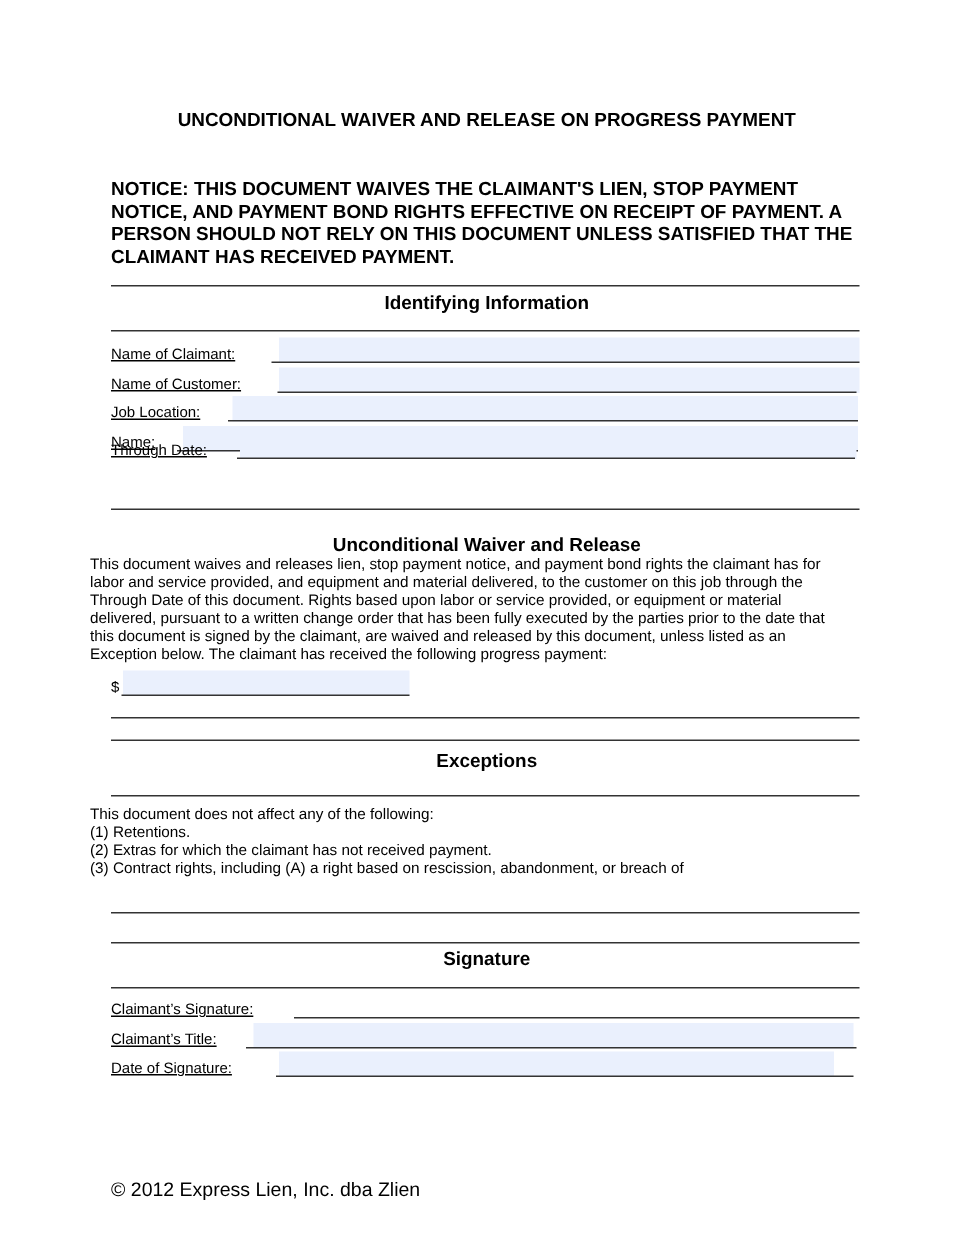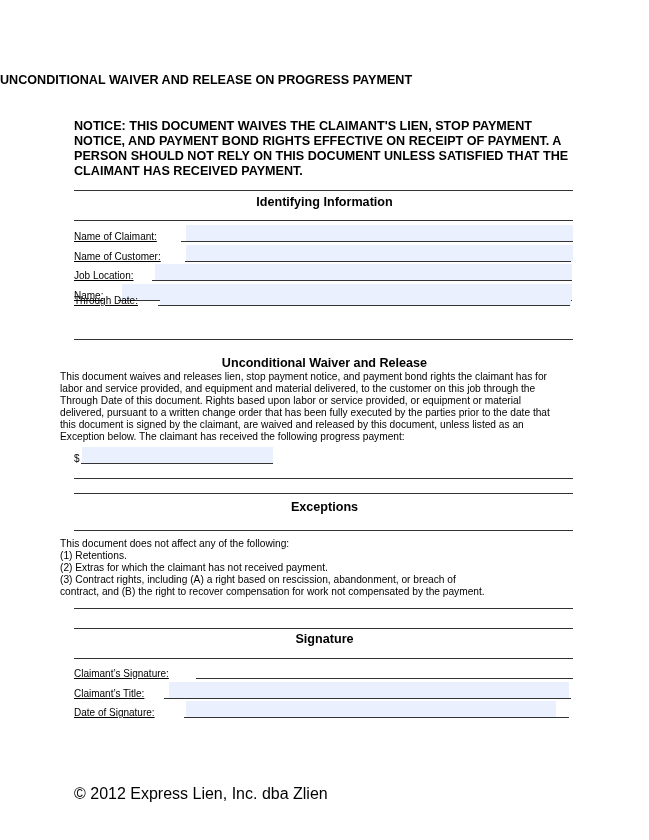--- a/index.html
+++ b/index.html
@@ -1,27 +1,27 @@
 <!DOCTYPE html>
 <html><head>
 <meta charset="utf-8">
 <style>
   html,body{margin:0;padding:0;background:#ffffff;}
   body{width:649px;height:840px;position:relative;overflow:hidden;font-family:"Liberation Sans",sans-serif;color:#000;}
   .abs{position:absolute;}
-  .title{left:0;width:649px;top:73px;text-align:left;font-weight:bold;font-size:12.6px;}
+  .title{left:0;width:649px;top:73px;text-align:center;font-weight:bold;font-size:12.6px;}
   .notice{left:74px;top:119px;width:510px;font-weight:bold;font-size:12.6px;line-height:15px;}
   .rule{position:absolute;left:74px;width:499px;height:0;border-top:1px solid #333;}
   .heading{position:absolute;left:0;width:649px;text-align:center;font-weight:bold;font-size:12.6px;}
   .row{position:absolute;left:74px;width:499px;height:18px;}
   .row .label{position:absolute;left:0;bottom:1px;font-size:10px;text-decoration:underline;white-space:nowrap;}
   .row .line{position:absolute;bottom:1px;height:0;border-top:1px solid #333;}
   .field{position:absolute;background:#eaf0fd;border:none;outline:none;padding:0;margin:0;font-family:"Liberation Sans",sans-serif;font-size:11px;}
   .body-text{position:absolute;left:60px;width:502px;font-size:10.2px;line-height:12px;}
-  .footer{position:absolute;left:74px;top:785px;font-size:16px;}
+  .footer{position:absolute;left:74px;top:785px;font-size:13px;}
 </style>
 </head>
 <body>
 
 <div class="abs title">UNCONDITIONAL WAIVER AND RELEASE ON PROGRESS PAYMENT</div>
 <div class="abs notice">NOTICE: THIS DOCUMENT WAIVES THE CLAIMANT'S LIEN, STOP PAYMENT NOTICE, AND PAYMENT BOND RIGHTS EFFECTIVE ON RECEIPT OF PAYMENT. A PERSON SHOULD NOT RELY ON THIS DOCUMENT UNLESS SATISFIED THAT THE CLAIMANT HAS RECEIVED PAYMENT.</div>
 
 <div class="rule" style="top:190px"></div>
 <div class="heading" style="top:195px">Identifying Information</div>
 <div class="rule" style="top:220px"></div>
@@ -65,21 +65,20 @@
 <div class="rule" style="top:478px"></div>
 <div class="rule" style="top:493px"></div>
 
 <div class="heading" style="top:500px">Exceptions</div>
 <div class="rule" style="top:530px"></div>
 <div class="body-text" style="top:538px">
   <div>This document does not affect any of the following:</div>
   <div>(1) Retentions.</div>
   <div>(2) Extras for which the claimant has not received payment.</div>
   <div>(3) Contract rights, including (A) a right based on rescission, abandonment, or breach of</div>
-  <div>contract, and (B) the right to recover compensation for work not compensated by the payment.</div>
 </div>
 <div class="rule" style="top:608px"></div>
 <div class="rule" style="top:628px"></div>
 
 <div class="heading" style="top:632px">Signature</div>
 <div class="rule" style="top:658px"></div>
 
 <div class="row" style="top:662px">
   <span class="label">Claimant’s Signature:</span>
   <div class="line" style="left:122px;width:377px"></div>

